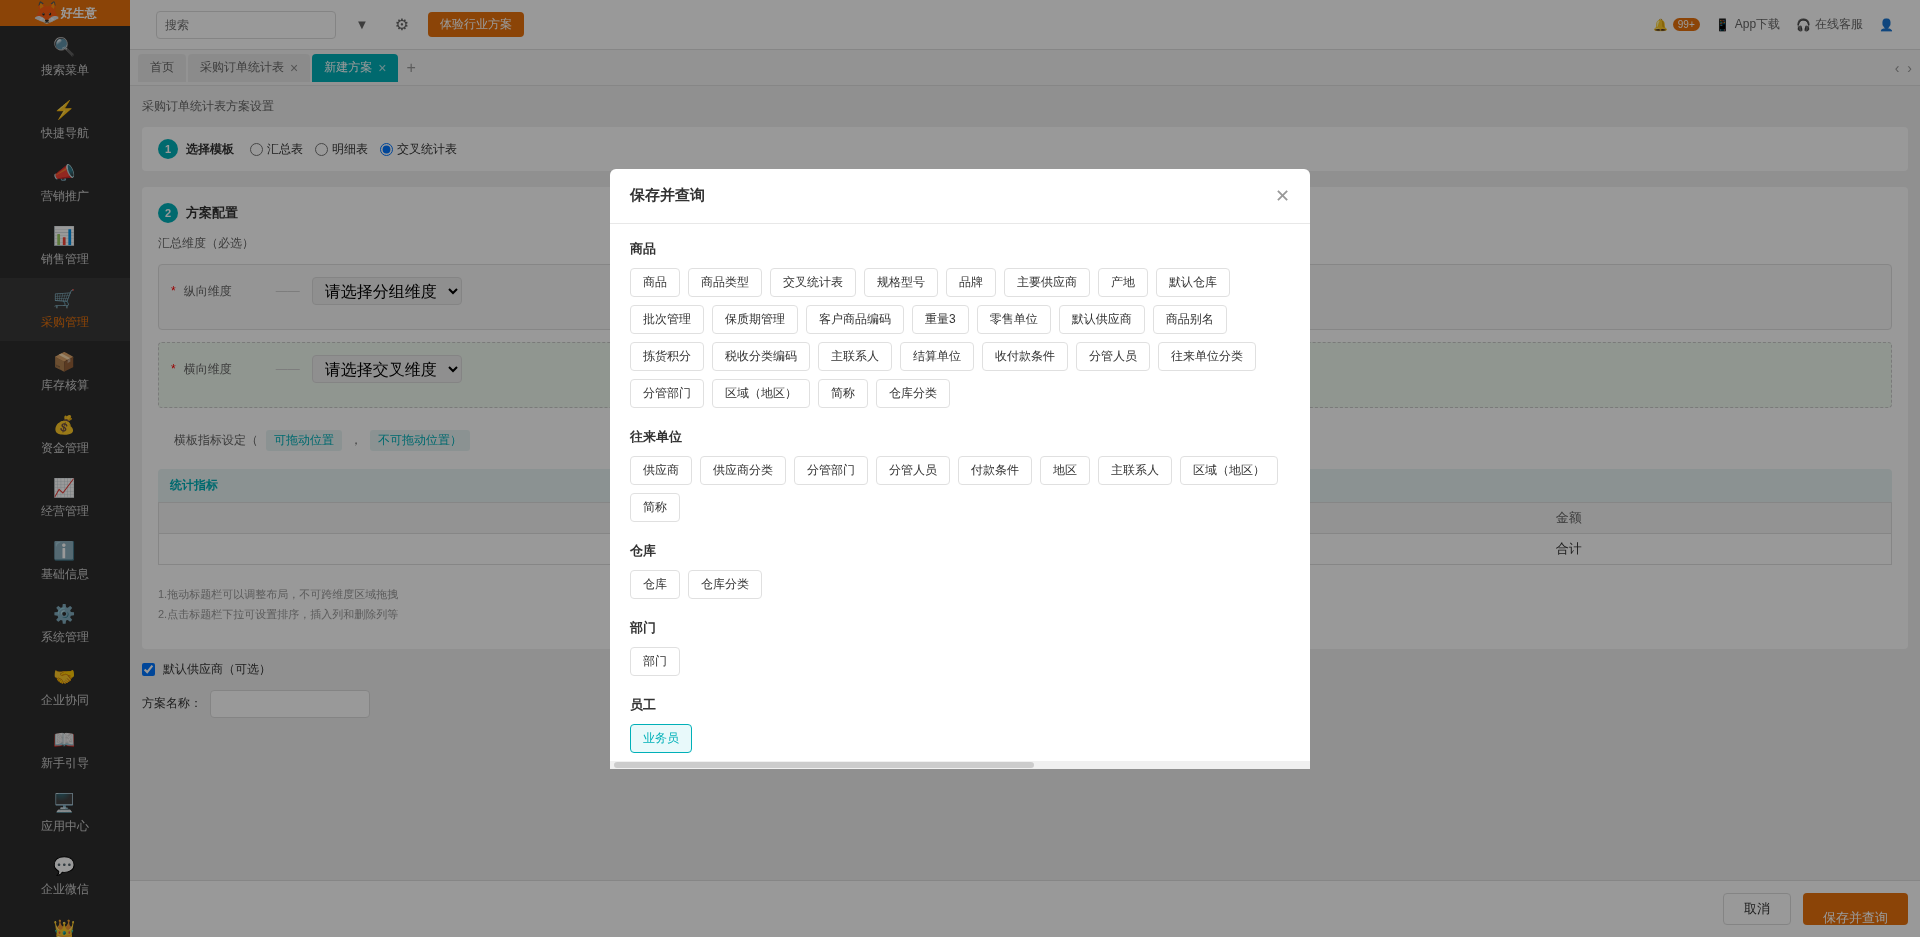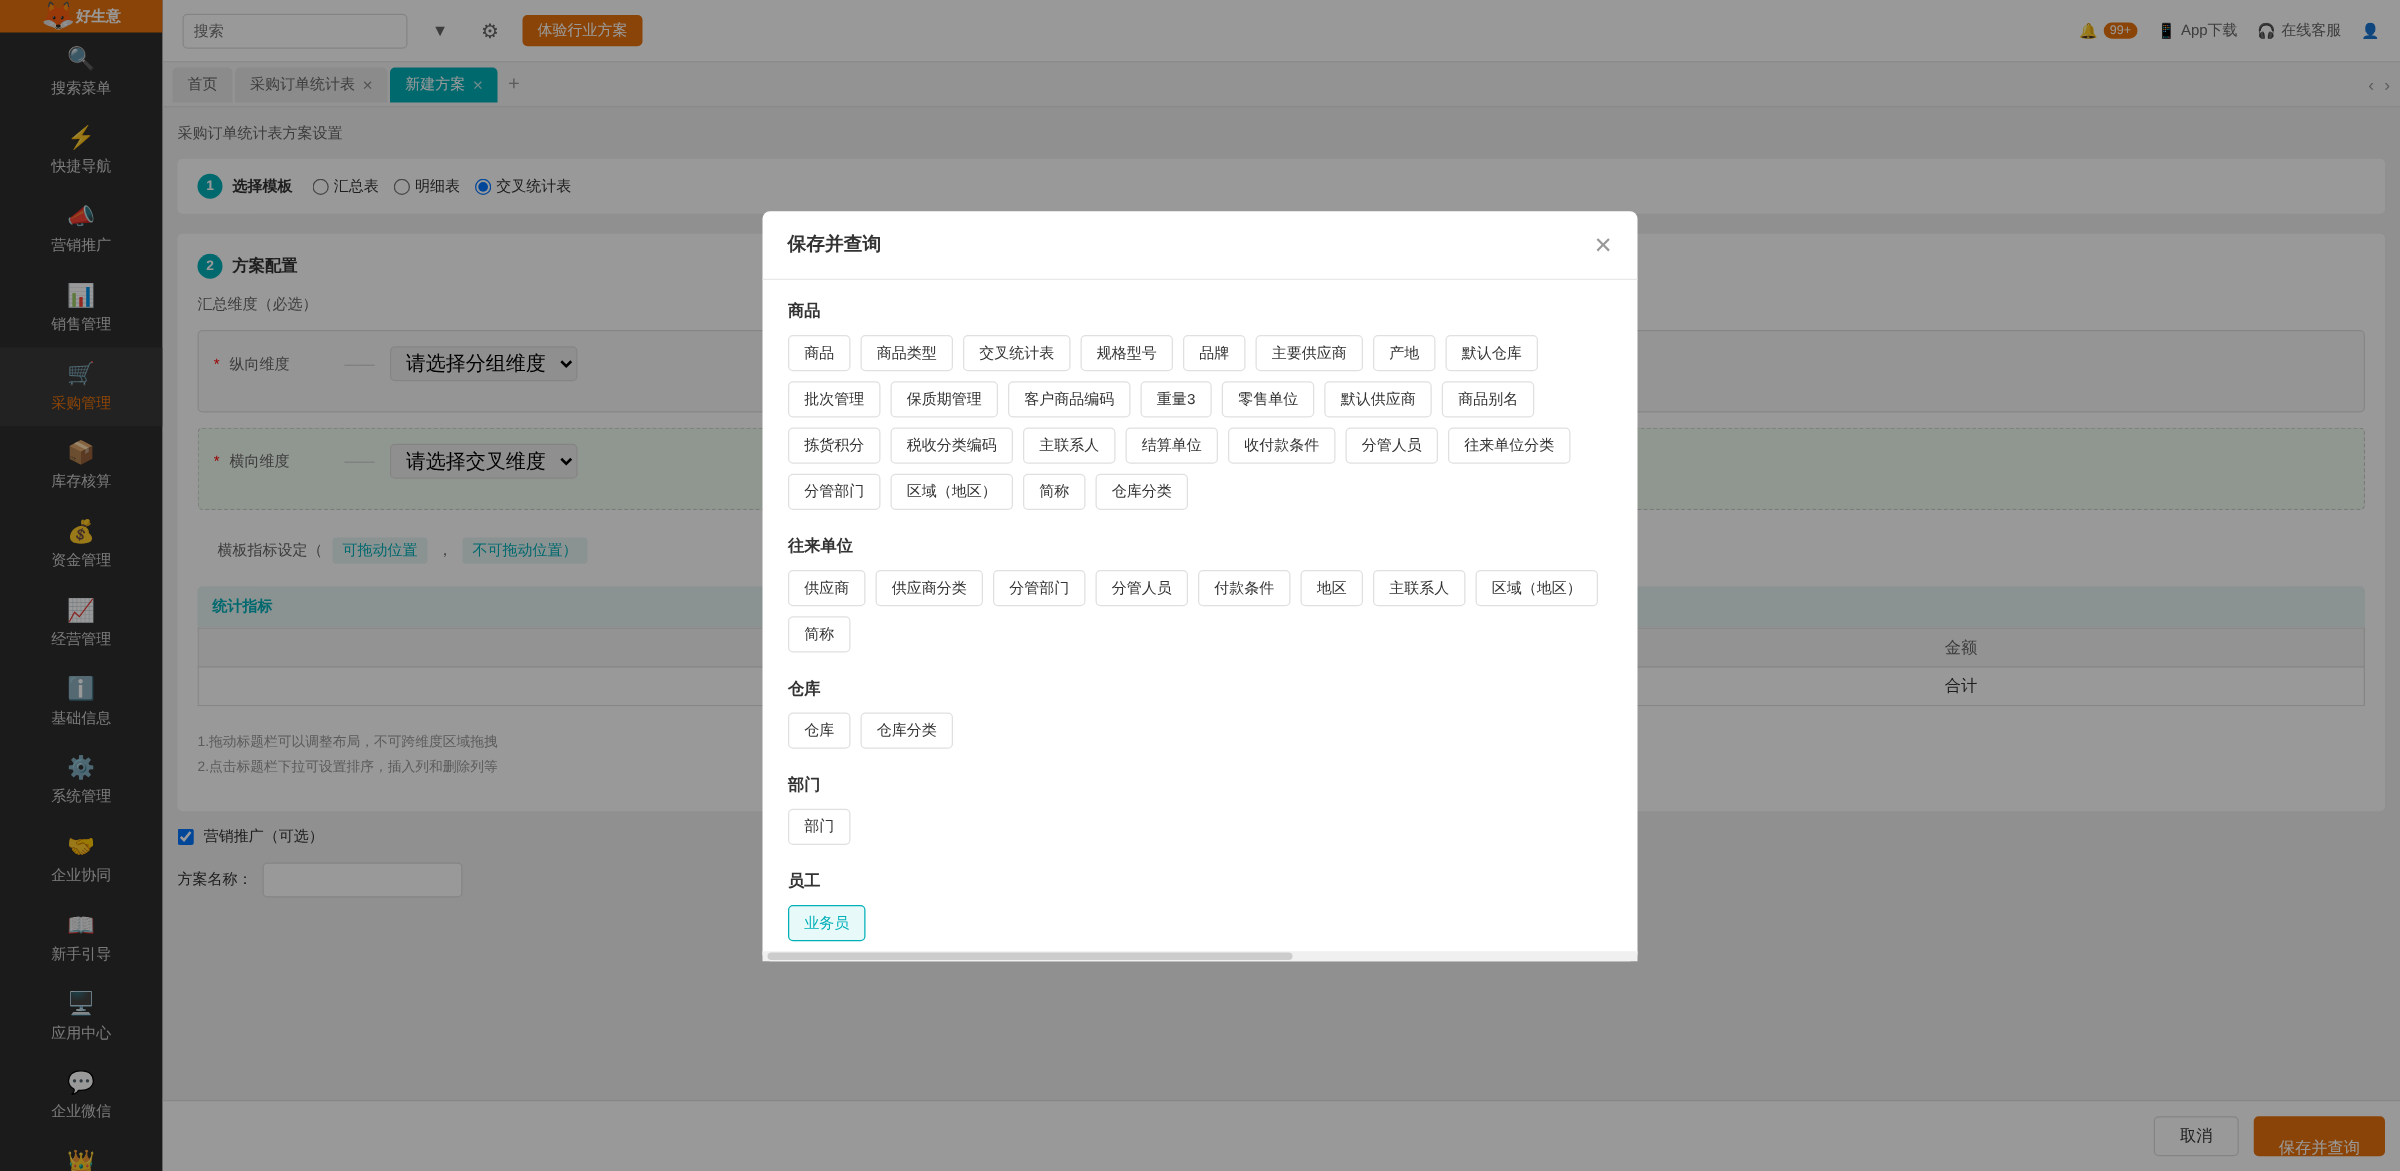--- a/index.html
+++ b/index.html
@@ -12,21 +12,21 @@
     .sidebar { width: 130px; background: #2d2d2d; display: flex; flex-direction: column; align-items: center; padding-top: 0; flex-shrink: 0; }
     .sidebar-logo { width: 100%; height: 50px; background: #e8720c; display: flex; align-items: center; justify-content: center; color: white; font-size: 14px; font-weight: bold; }
     .sidebar-item { width: 100%; padding: 10px 0; display: flex; flex-direction: column; align-items: center; cursor: pointer; color: #ccc; font-size: 12px; gap: 4px; }
     .sidebar-item.active { background: #3a3a3a; color: #e8720c; }
     .sidebar-icon { font-size: 18px; }
 
     
     .main { flex: 1; display: flex; flex-direction: column; overflow: hidden; }
 
     
-    .top-header { height: 50px; background: #fff; display: flex; align-items: center; padding: 0 16px; gap: 12px; border-bottom: 1px solid #e0e0e0; justify-content: center; }
+    .top-header { height: 50px; background: #fff; display: flex; align-items: center; padding: 0 26px; gap: 12px; border-bottom: 1px solid #e0e0e0; justify-content: center; }
     .header-search { flex: 0 0 180px; height: 28px; border: 1px solid #ddd; border-radius: 4px; padding: 0 8px; display: flex; align-items: center; }
     .header-search input { border: none; outline: none; font-size: 12px; width: 100%; }
     .header-dropdown { width: 28px; height: 28px; display: flex; align-items: center; justify-content: center; cursor: pointer; color: #666; }
     .header-gear { width: 28px; height: 28px; display: flex; align-items: center; justify-content: center; cursor: pointer; color: #666; font-size: 16px; }
     .header-btn { background: #e8720c; color: white; border: none; border-radius: 4px; padding: 4px 12px; cursor: pointer; font-size: 12px; }
     .header-right { margin-left: auto; display: flex; align-items: center; gap: 16px; font-size: 12px; color: #666; }
     .header-right-item { display: flex; align-items: center; gap: 4px; cursor: pointer; }
     .notification-badge { background: #e8720c; color: white; border-radius: 10px; padding: 1px 5px; font-size: 10px; }
 
     
@@ -87,21 +87,21 @@
     .btn-cancel { height: 32px; padding: 0 20px; border: 1px solid #ddd; border-radius: 4px; background: white; cursor: pointer; font-size: 13px; color: #333; }
     .btn-save { height: 32px; padding: 16px 20px; border: none; border-radius: 4px; background: #e8720c; cursor: pointer; font-size: 13px; color: white; }
 
     
     .modal-overlay { position: fixed; top: 0; left: 0; width: 1920px; height: 937px; background: rgba(0,0,0,0.4); display: flex; align-items: center; justify-content: center; z-index: 1000; }
     .modal { background: white; border-radius: 6px; width: 700px; max-height: 600px; display: flex; flex-direction: column; }
     .modal-header { padding: 16px 20px; border-bottom: 1px solid #e8e8e8; display: flex; align-items: center; justify-content: space-between; }
     .modal-title { font-size: 15px; font-weight: bold; color: #333; }
     .modal-close { cursor: pointer; color: #999; font-size: 18px; }
     .modal-body { flex: 1; overflow-y: auto; padding: 16px 20px; }
-    .field-section { margin-bottom: 20px; font-family: Liberation Mono, monospace; }
+    .field-section { margin-bottom: 20px; }
     .field-section-title { font-size: 13px; font-weight: bold; color: #333; margin-bottom: 10px; }
     .field-tags { display: flex; flex-wrap: wrap; gap: 8px; }
     .field-tag { border: 1px solid #e0e0e0; border-radius: 4px; padding: 5px 12px; font-size: 12px; color: #333; cursor: pointer; background: white; }
     .field-tag.selected { border-color: #00b0b8; color: #00b0b8; background: #e8f9fa; }
     
     .modal-body::-webkit-scrollbar { width: 6px; }
     .modal-body::-webkit-scrollbar-track { background: #f0f0f0; }
     .modal-body::-webkit-scrollbar-thumb { background: #ccc; border-radius: 3px; }
     
     .modal-hscroll { height: 8px; background: #f0f0f0; display: flex; align-items: center; }
@@ -312,21 +312,21 @@
         </div>
 
         <div class="hint-area">
           <div>1.拖动标题栏可以调整布局，不可跨维度区域拖拽</div>
           <div>2.点击标题栏下拉可设置排序，插入列和删除列等</div>
         </div>
       </div>
 
       <div class="save-option">
         <input type="checkbox" checked="" style="">
-        <span>营销推广（可选）</span>
+        <span>默认供应商（可选）</span>
       </div>
       <div class="form-row">
         <span>方案名称：</span>
         <input type="text" class="save-input" style="">
       </div>
     </div>
 
     <div class="footer-buttons">
       <button class="btn-cancel">取消</button>
       <button class="btn-save">保存并查询</button>

